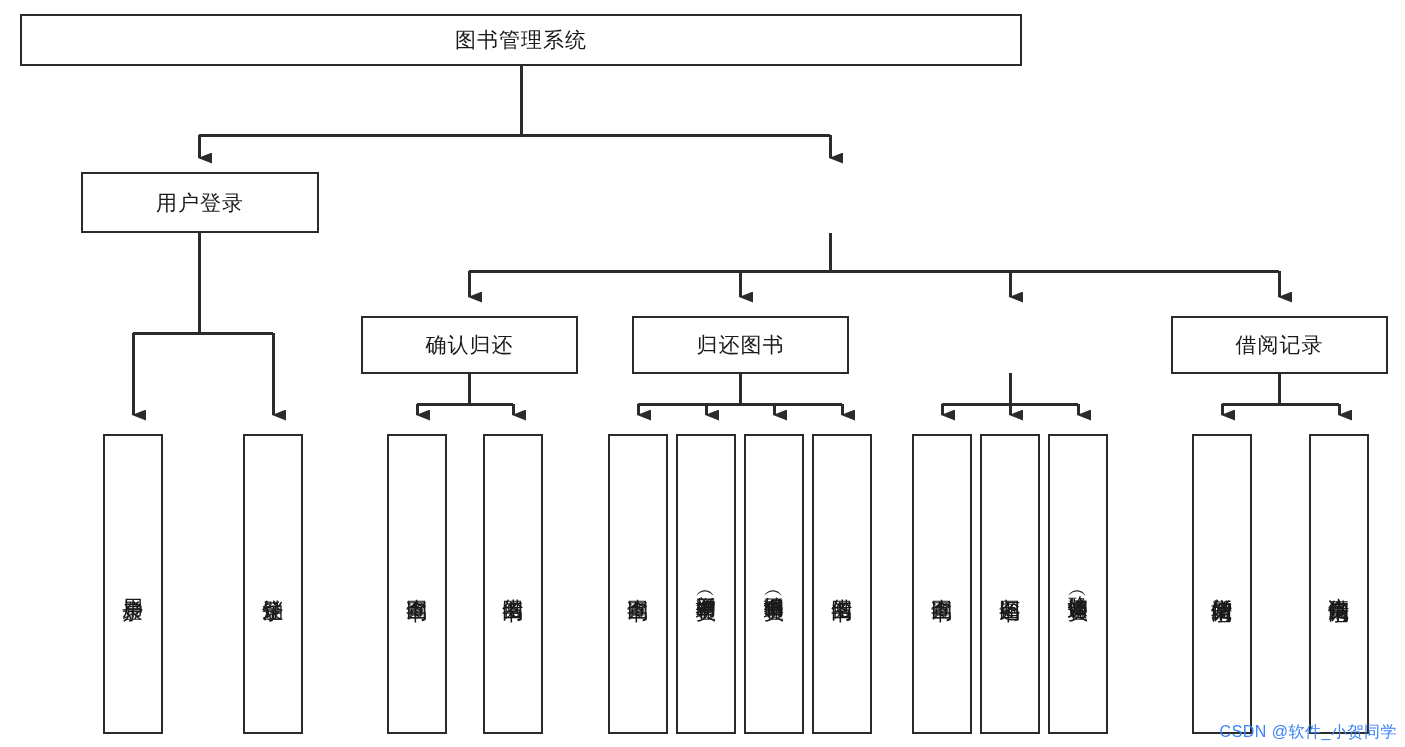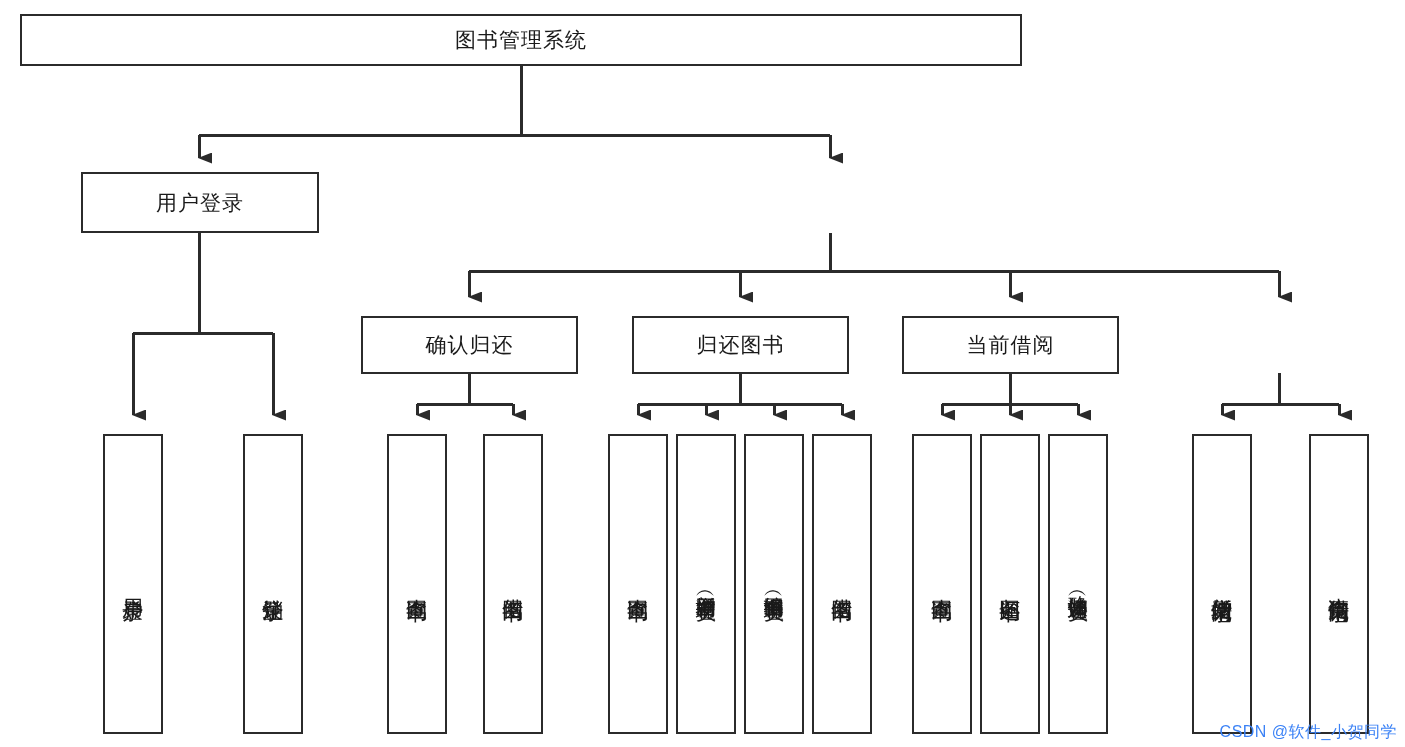--- a/index.html
+++ b/index.html
@@ -145,24 +145,24 @@
 
 
   <div class="node-box" style="left:361px; top:316px; width:217px; height:58px;">
     <span class="node-label-h">确认归还</span>
   </div>
 
   <div class="node-box" style="left:632px; top:316px; width:217px; height:58px;">
     <span class="node-label-h">归还图书</span>
   </div>
 
-  <div class="node-box" style="left:902px; top:316px; width:217px; height:58px;">
-    <span class="node-label-h">当前借阅</span>
-  </div>
-
+
+  <div class="node-box" style="left:1171px; top:316px; width:217px; height:58px;">
+    <span class="node-label-h">借阅记录</span>
+  </div>
 
   <div class="leaf-box" style="left:103px; top:434px; width:60px; height:300px;">
     <span class="node-label-v">用户登录</span>
   </div>
   <div class="leaf-box" style="left:243px; top:434px; width:60px; height:300px;">
     <span class="node-label-v">注销登录</span>
   </div>
 
   <div class="leaf-box" style="left:387px; top:434px; width:60px; height:300px;">
     <span class="node-label-v">查询图书</span>

